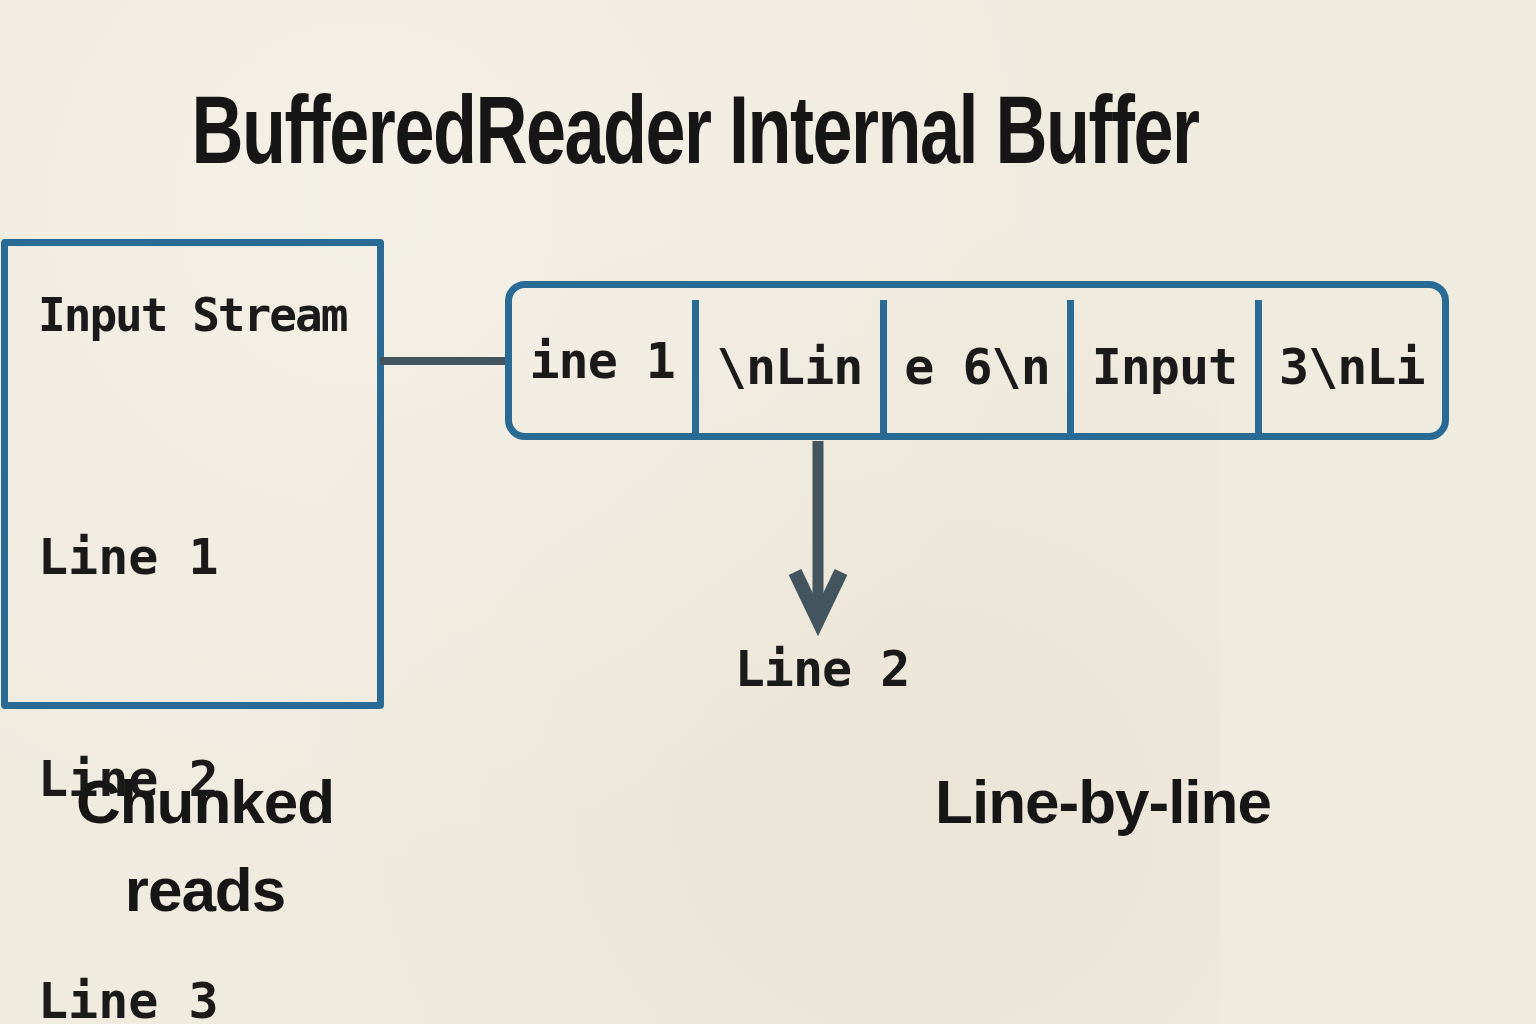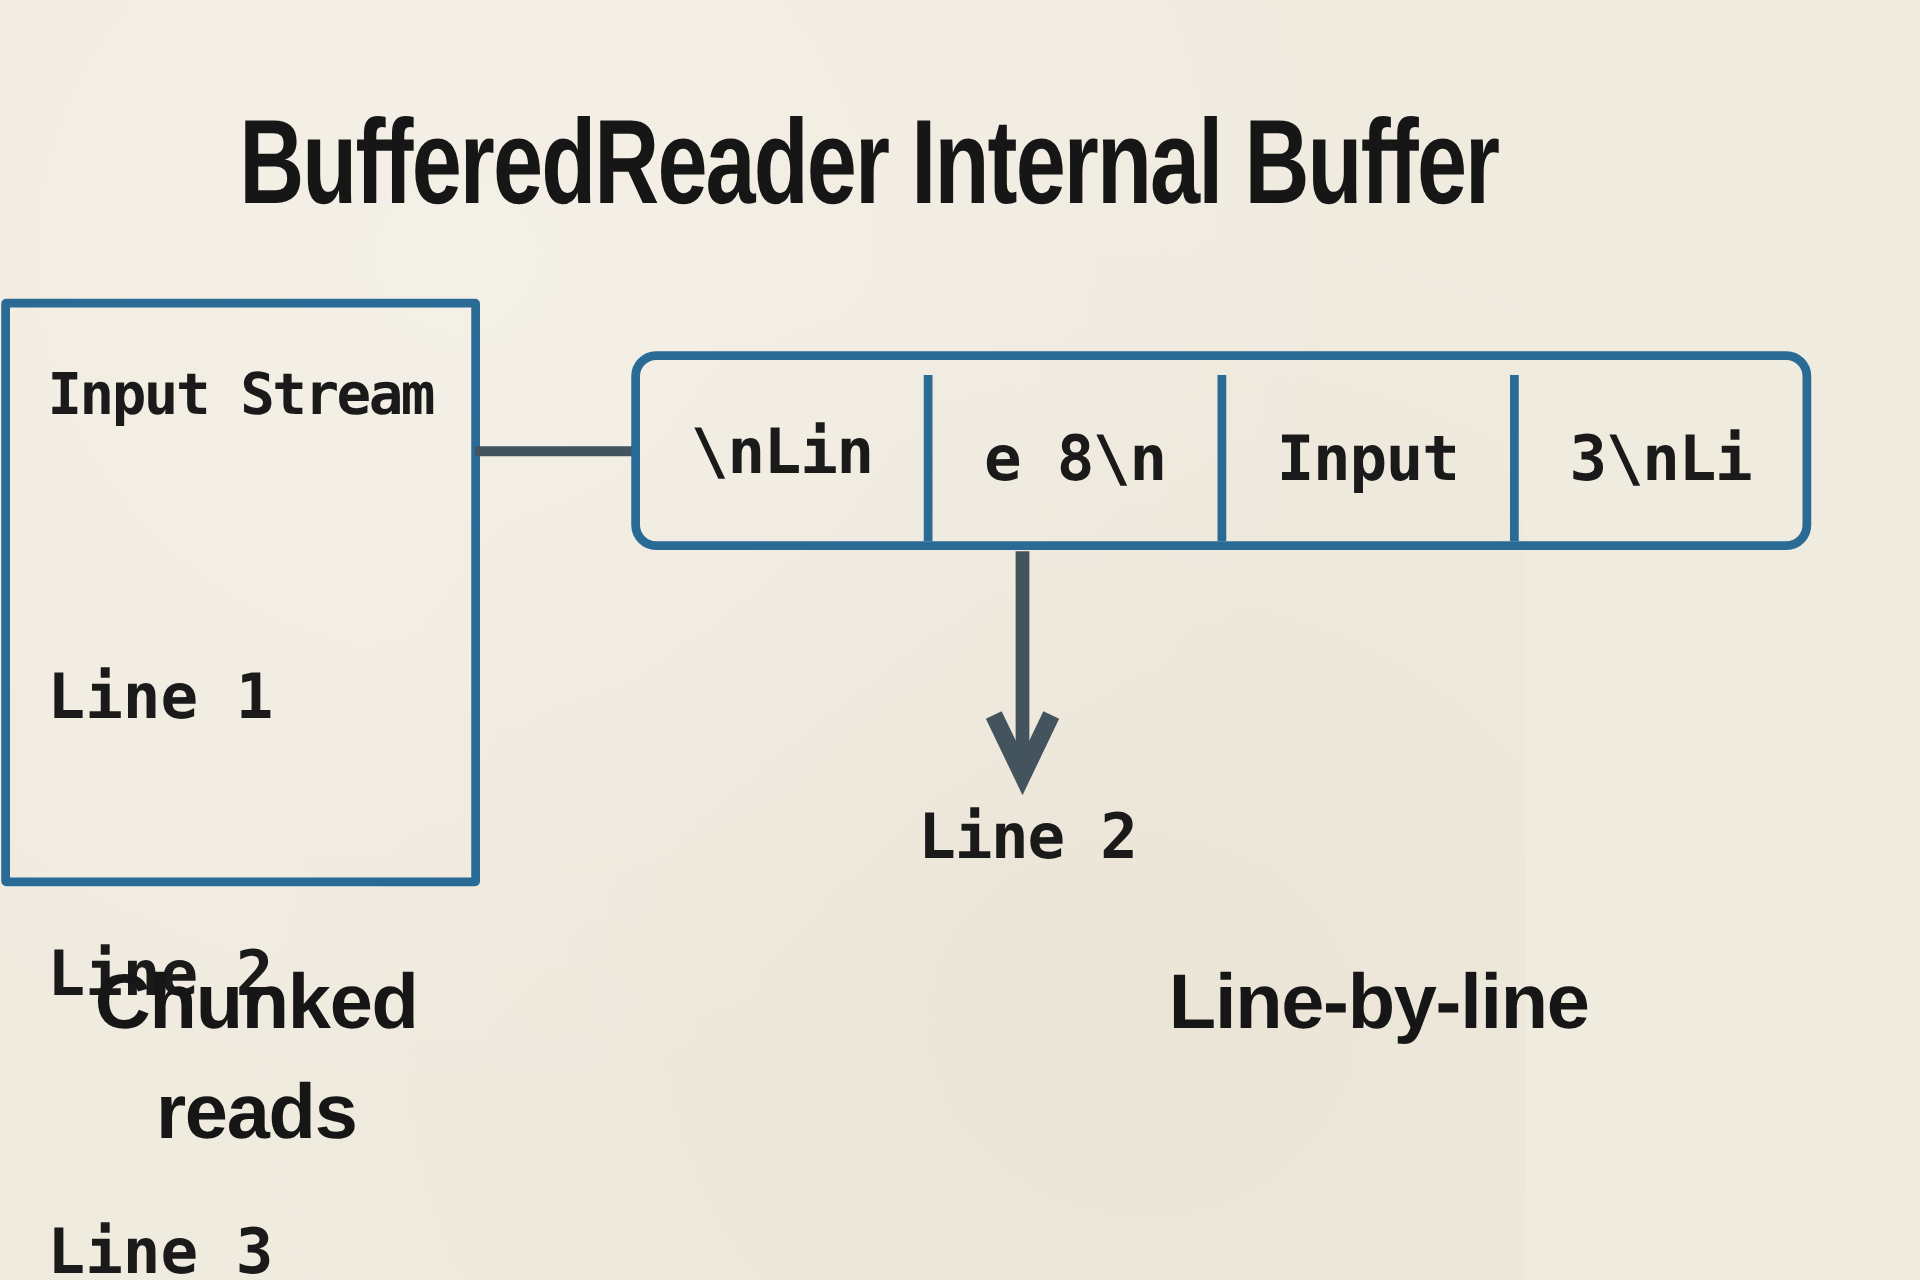--- a/index.html
+++ b/index.html
@@ -157,22 +157,23 @@
       <div>Line 1</div>
       <div>Line 2</div>
       <div>Line 3</div>
       
     </div>
   </div>
 
   <div class="connector"></div>
 
   <div class="buffer">
+    <div class="cell">ine 1</div>
     <div class="cell">\nLin</div>
-    <div class="cell">e 8\n</div>
+    <div class="cell">e 6\n</div>
     <div class="cell">Input</div>
     <div class="cell">3\nLi</div>
   </div>
 
   <svg class="arrow-svg" viewBox="0 0 1536 1024" xmlns="http://www.w3.org/2000/svg">
     <line x1="818" y1="441" x2="818" y2="612" stroke="#44545e" stroke-width="11"></line>
     <path d="M 795 572 L 818 620 L 841 572" fill="none" stroke="#44545e" stroke-width="14" stroke-linejoin="miter"></path>
   </svg>
 
   <div class="arrow-label">Line 2</div>

